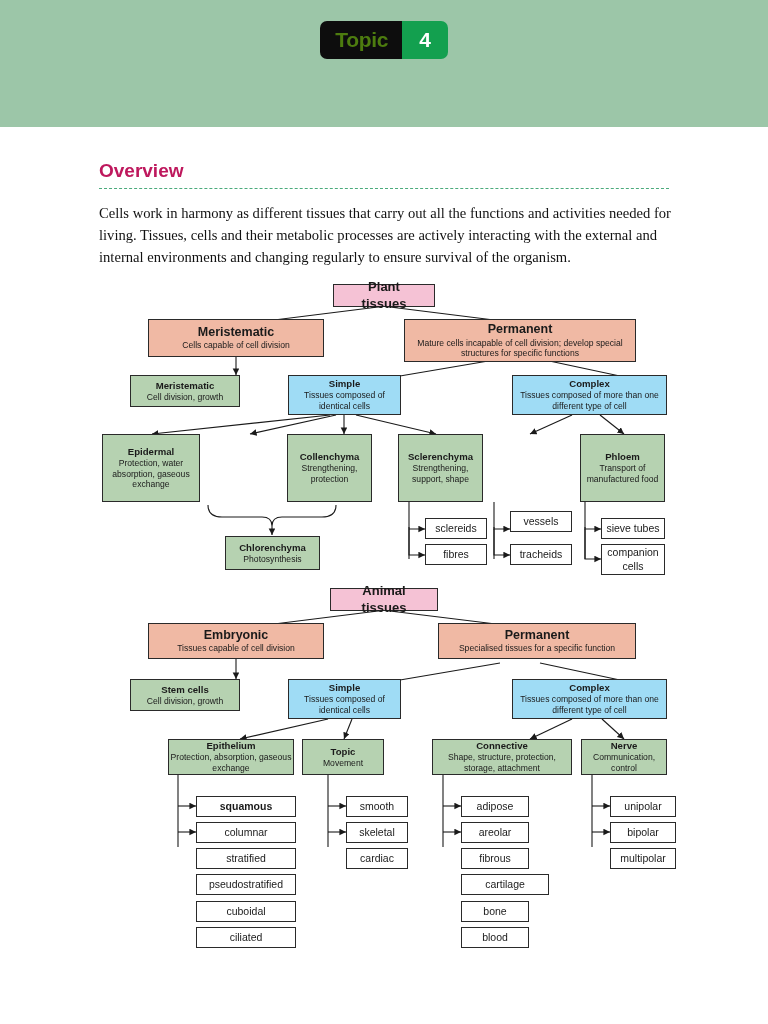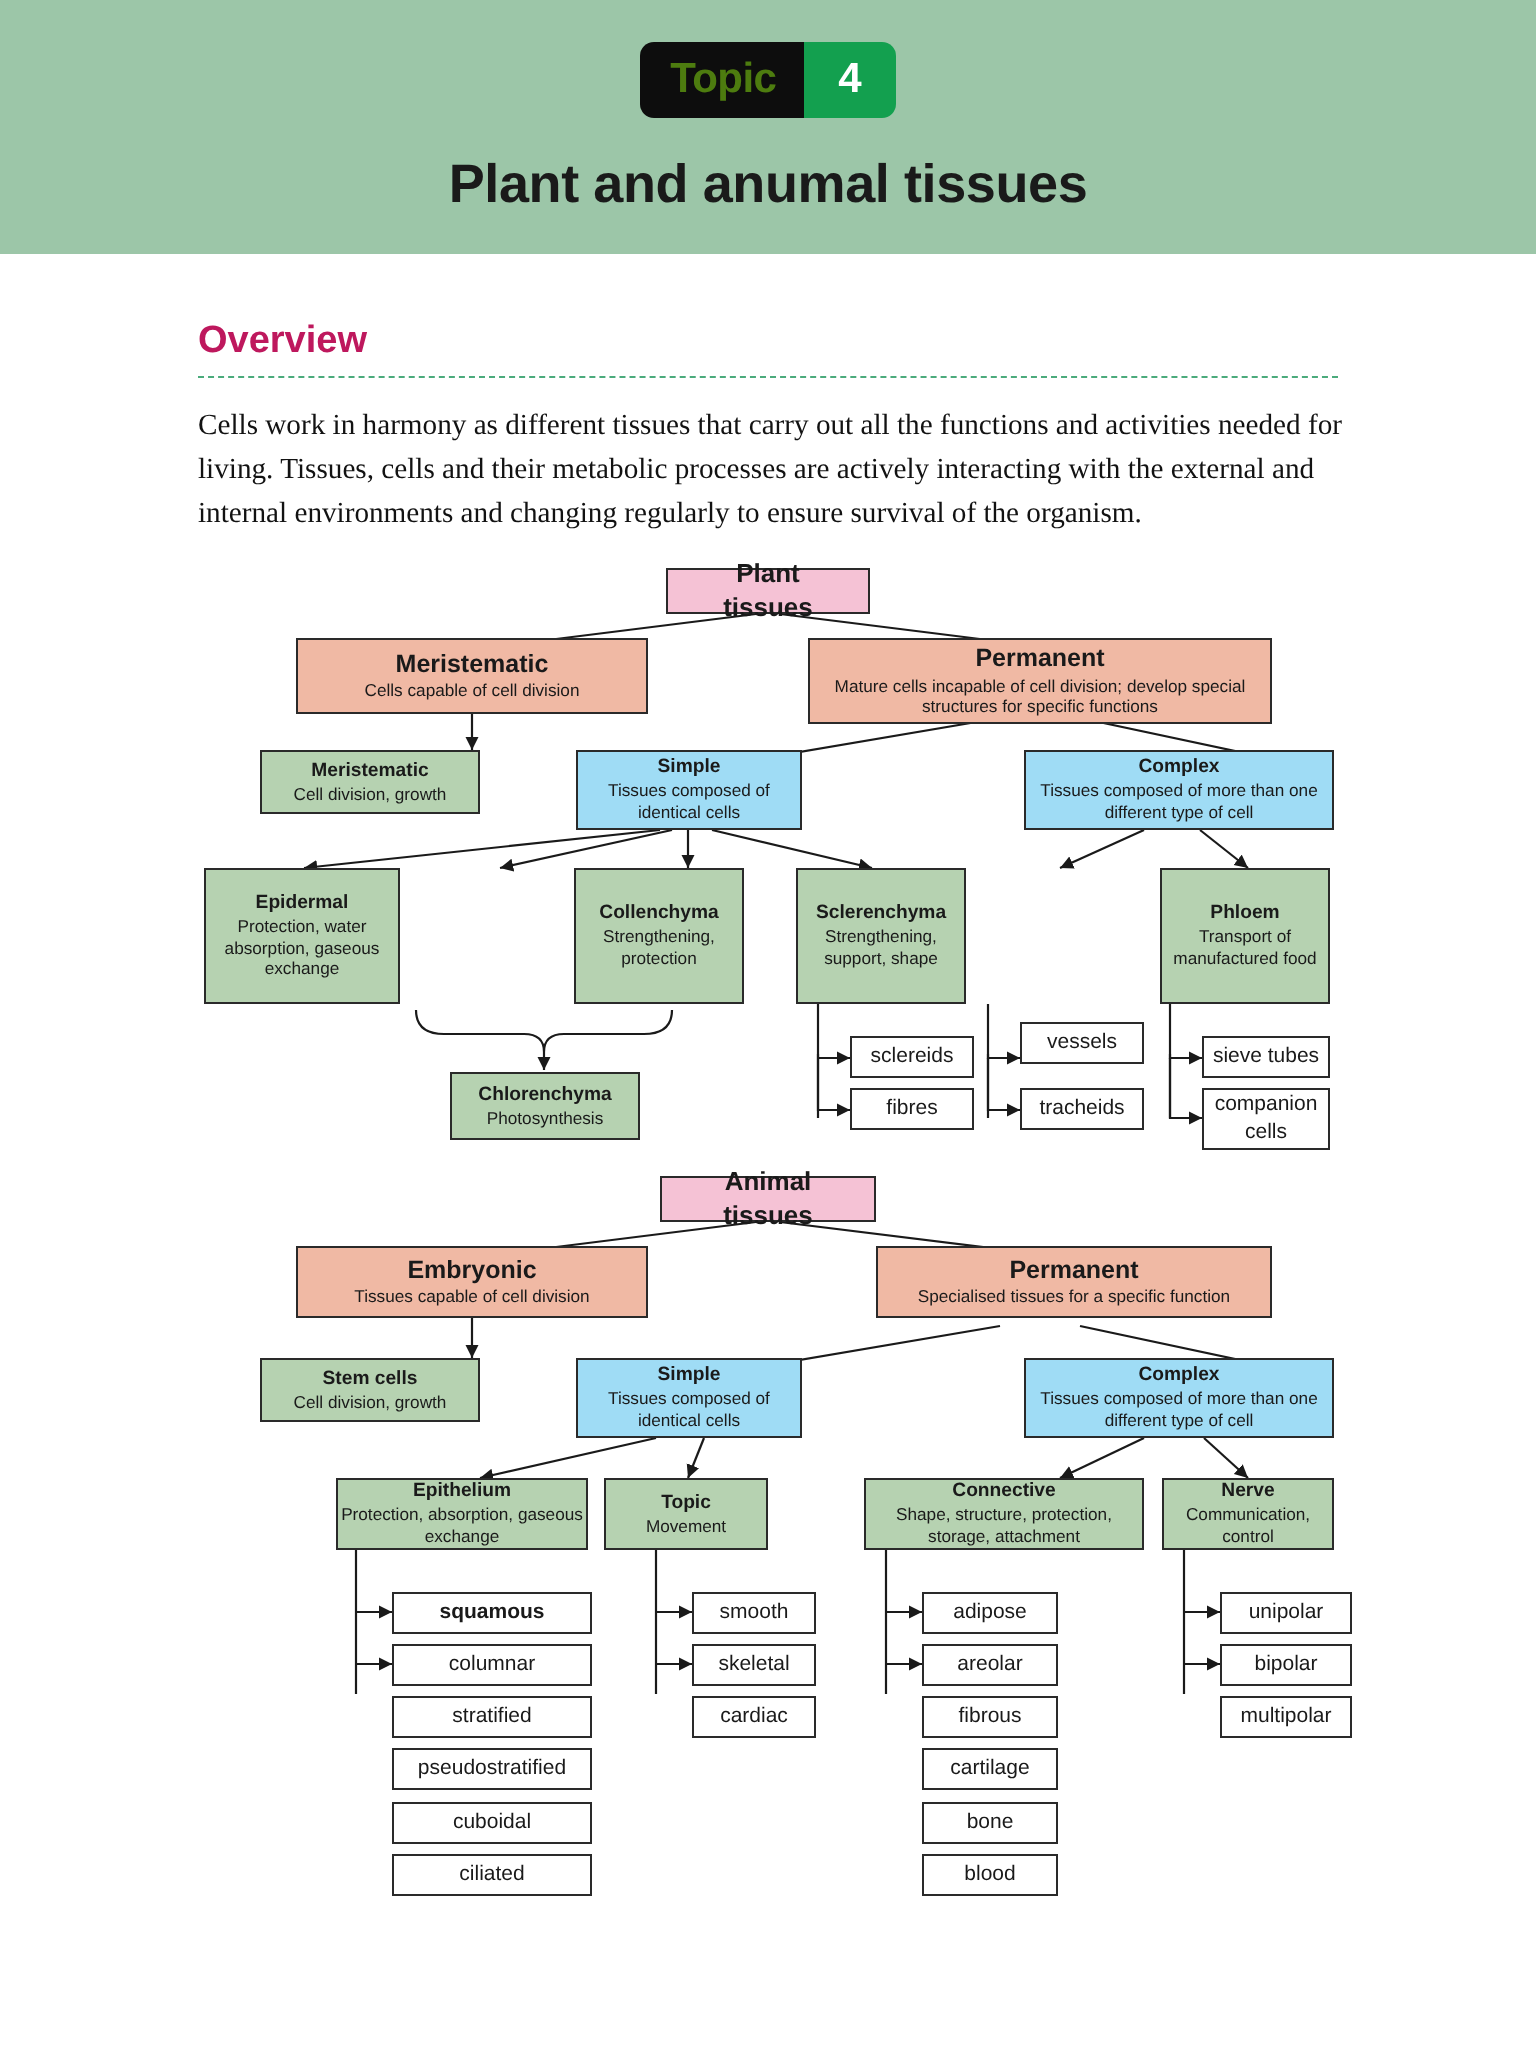--- a/index.html
+++ b/index.html
@@ -89,21 +89,20 @@
   .n-salmon.big .nt { font-size:12.5px; font-weight:bold; }
 </style>
 </head>
 <body>
 
 <div class="header-band">
   <div class="topic-badge">
     <span class="tb-word">Topic</span>
     <span class="tb-num">4</span>
   </div>
-  <div class="page-title">Plant and anumal tissues</div>
 </div>
 
 <div class="content">
 
   <div class="overview-head">Overview</div>
   <div class="dashed-rule"></div>
   <div class="overview-body">Cells work in harmony as different tissues that carry out all the functions and activities needed for living. Tissues, cells and their metabolic processes are actively interacting with the external and internal environments and changing regularly to ensure survival of the organism.</div>
 
   <div class="diagram">
 
@@ -332,21 +331,21 @@
 
     <div class="node n-white" style="left:461px; top:669px; width:68px; height:21px;">
         <span>adipose</span>
       </div>
     <div class="node n-white" style="left:461px; top:695px; width:68px; height:21px;">
         <span>areolar</span>
       </div>
     <div class="node n-white" style="left:461px; top:721px; width:68px; height:21px;">
         <span>fibrous</span>
       </div>
-    <div class="node n-white" style="left:461px; top:747px; width:68px; height:21px;">
+    <div class="node n-white" style="left:461px; top:747px; width:88px; height:21px;">
         <span>cartilage</span>
       </div>
     <div class="node n-white" style="left:461px; top:774px; width:68px; height:21px;">
         <span>bone</span>
       </div>
     <div class="node n-white" style="left:461px; top:800px; width:68px; height:21px;">
         <span>blood</span>
       </div>
 
     <div class="node n-white" style="left:610px; top:669px; width:66px; height:21px;">

